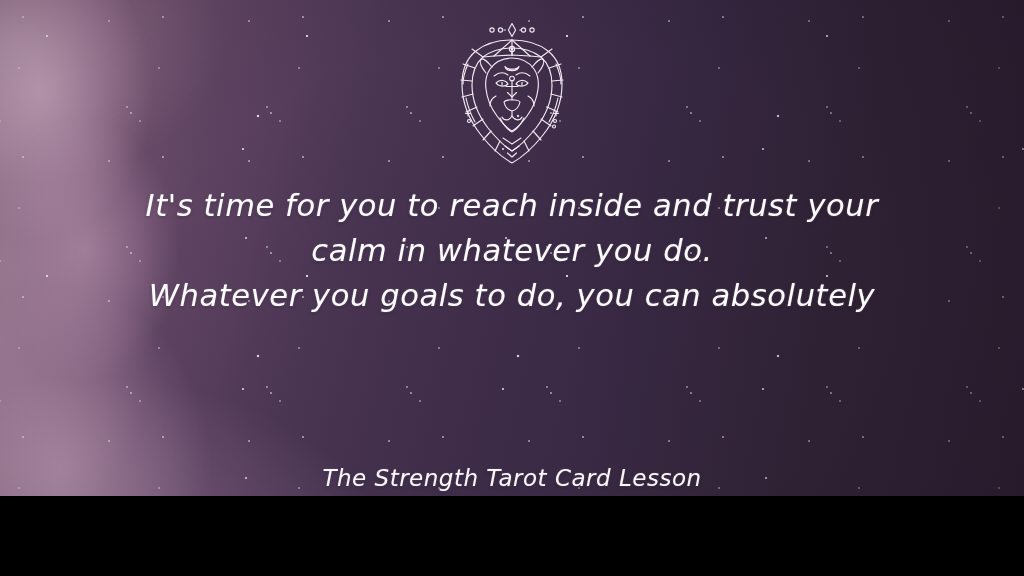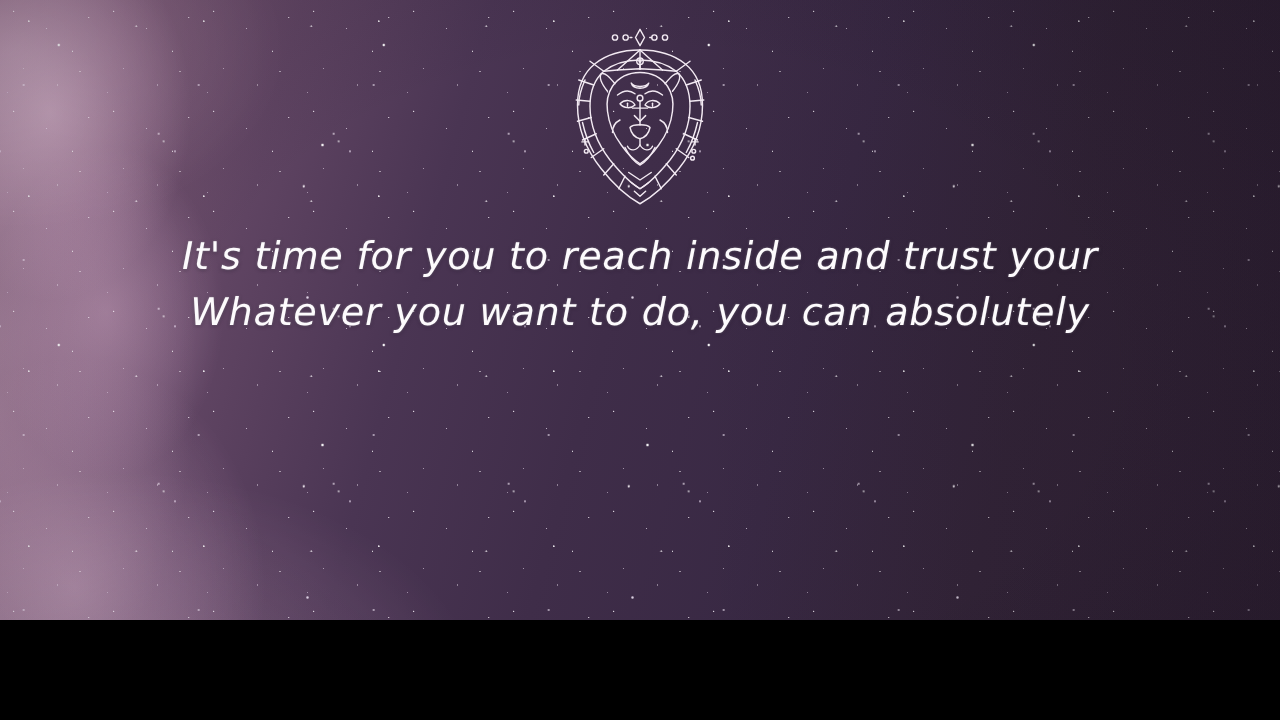--- a/index.html
+++ b/index.html
@@ -282,17 +282,19 @@
       <path d="M26 93 l0 5 M23.5 95.5 l5 0"></path>
       <circle cx="27" cy="103" r="1.5"></circle>
       <path d="M114 93 l0 5 M111.5 95.5 l5 0"></path>
       <circle cx="113" cy="103" r="1.5"></circle>
       <circle cx="112" cy="108.5" r="1.5"></circle>
     </svg>
   </div>
 
   <div id="quote-block">
     <div class="quote-line">It's time for you to reach inside and trust your</div>
-    <div class="quote-line">Whatever you want to do, you can absolutely</div>
+    <div class="quote-line">calm in whatever you do.</div>
+    <div class="quote-line">Whatever you goals to do, you can absolutely</div>
   </div>
 
+  <div id="attribution">The Strength Tarot Card Lesson</div>
 
 </div>
 
 </body></html>

